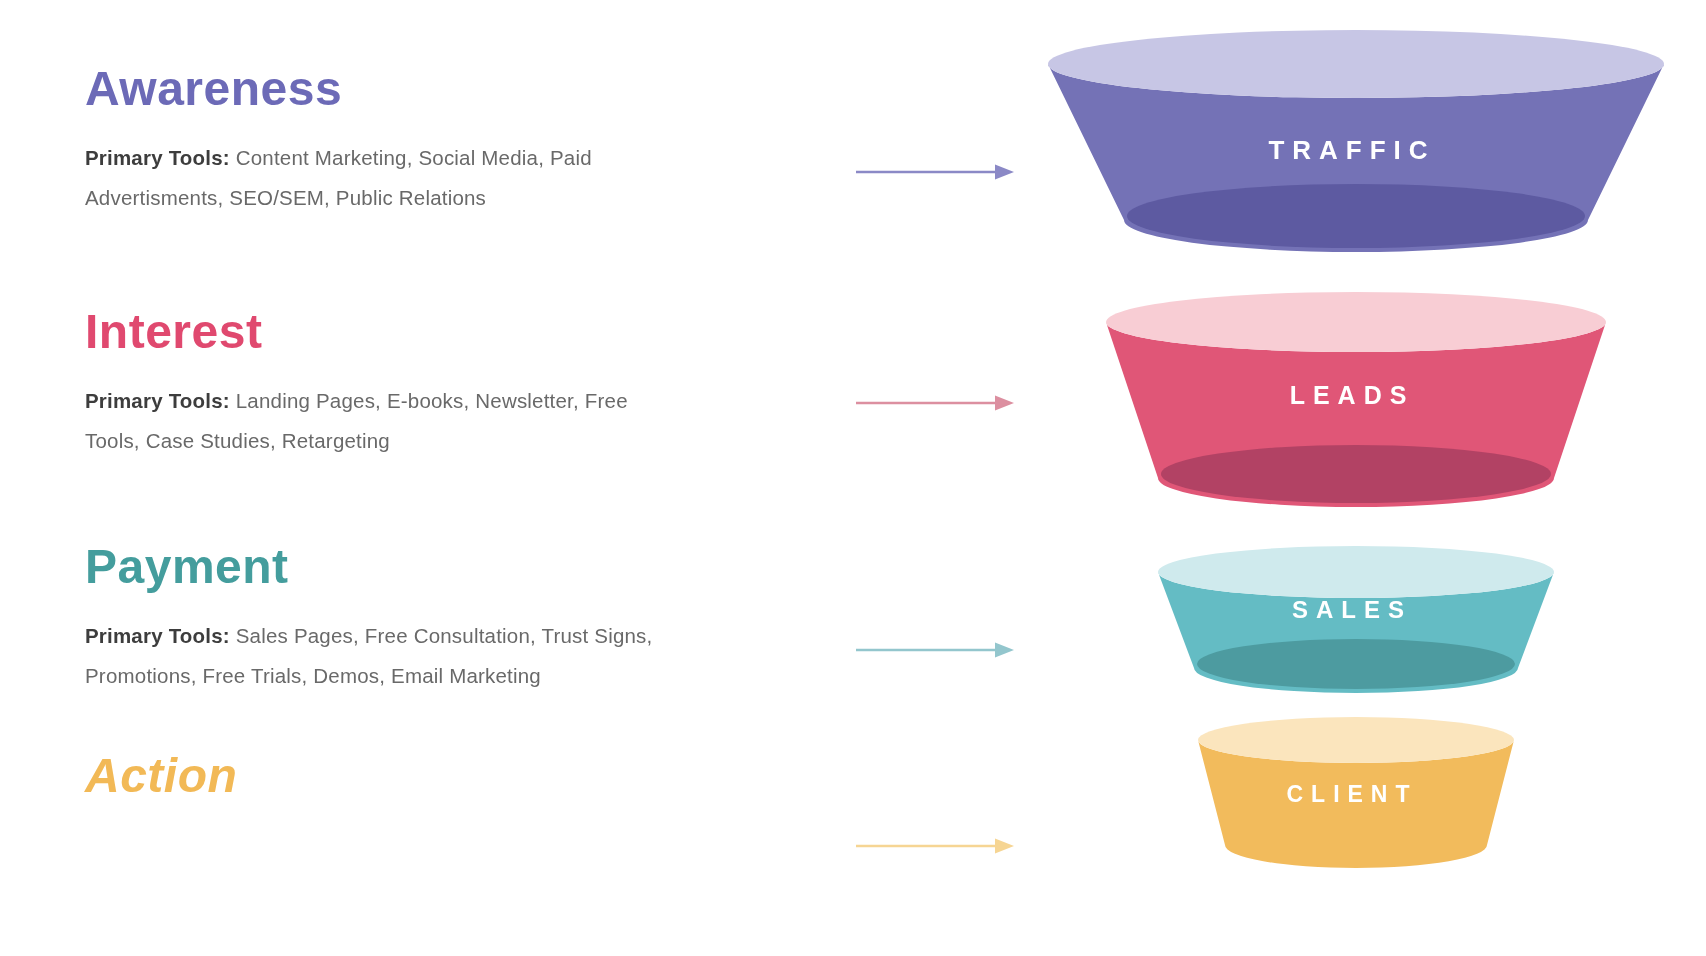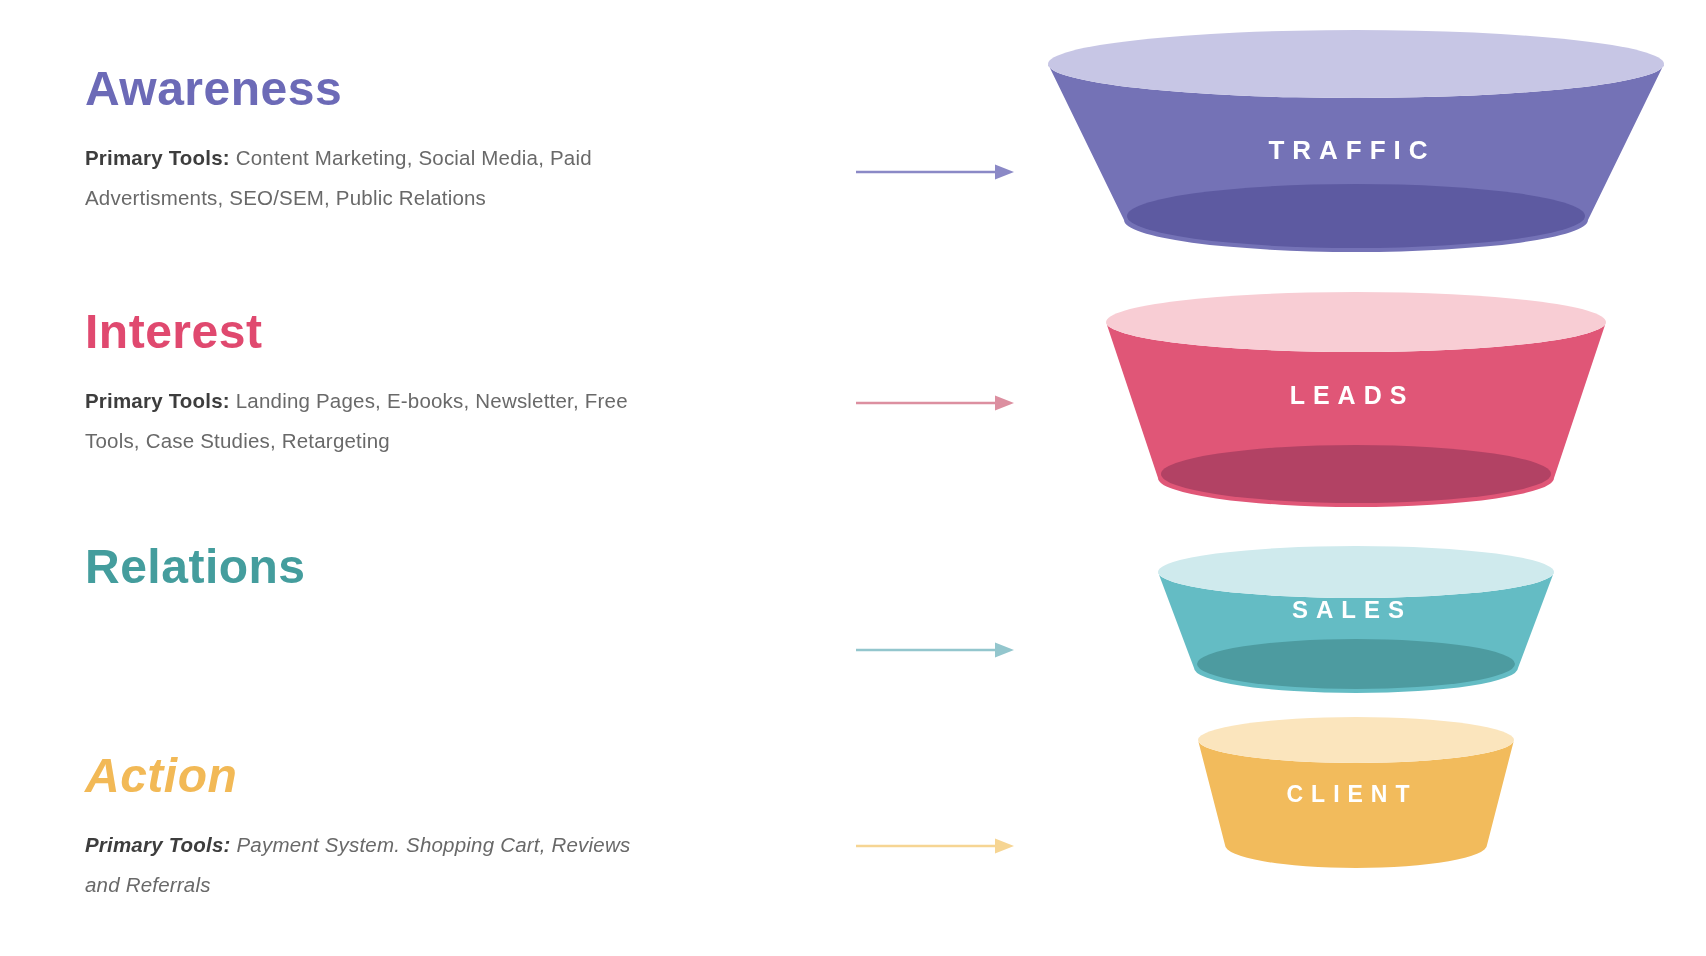--- a/index.html
+++ b/index.html
@@ -81,21 +81,21 @@
     <h2>Interest</h2>
     <p><b>Primary Tools:</b><span> Landing Pages, E-books, Newsletter, Free Tools, Case Studies, Retargeting</span></p>
   </div>
 
   <div class="stage" id="stage-awareness">
     <h2>Awareness</h2>
     <p><b>Primary Tools:</b><span> Content Marketing, Social Media, Paid Advertisments, SEO/SEM, Public Relations</span></p>
   </div>
 
   <div class="stage" id="stage-decision">
-    <h2>Relations</h2>
+    <h2>Payment</h2>
+    <p><b>Primary Tools:</b><span> Sales Pages, Free Consultation, Trust Signs, Promotions, Free Trials, Demos, Email Marketing</span></p>
   </div>
 
   <div class="stage" id="stage-action">
     <h2>Action</h2>
-    <p><b>Primary Tools:</b><span> Payment System. Shopping Cart, Reviews and Referrals</span></p>
   </div>
 
 </div>
 
 </body></html>

